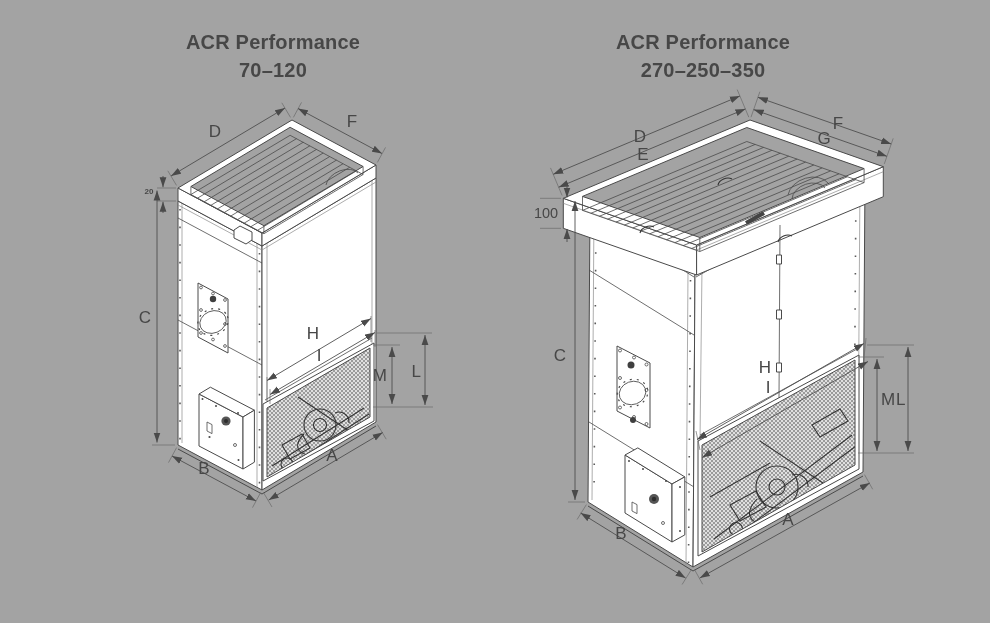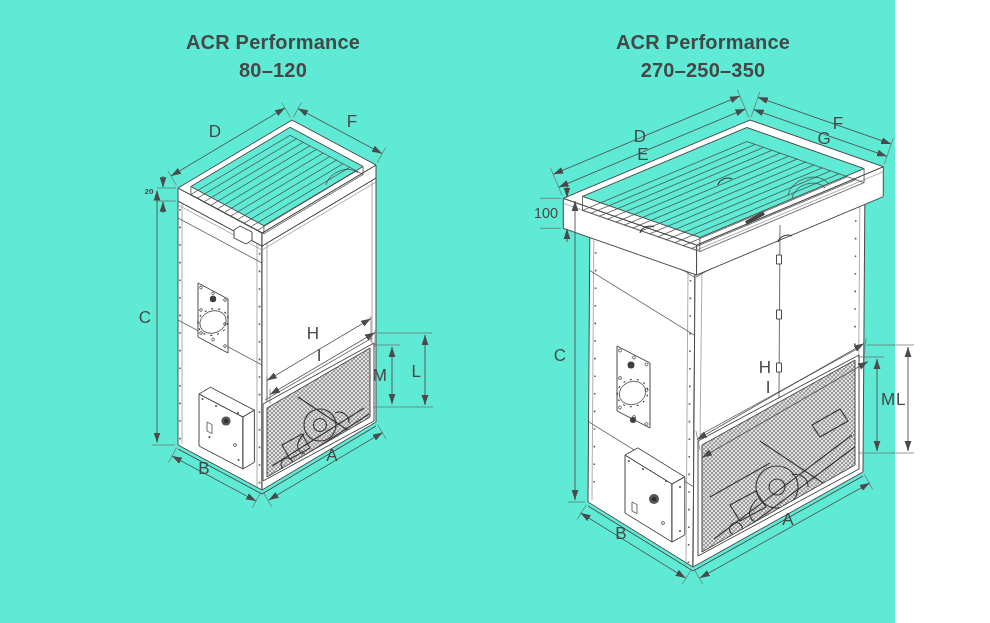--- a/index.html
+++ b/index.html
@@ -1,20 +1,20 @@
 <!DOCTYPE html>
 <html><head>
 <meta charset="utf-8">
 <style>
   html,body{margin:0;padding:0;}
   body{
     width:990px;height:623px;background:#ffffff;
     font-family:"Liberation Sans",sans-serif;overflow:hidden;
   }
-  .canvas{position:relative;width:895px;height:623px;background:#5eead4;}
+  .canvas{position:relative;width:990px;height:623px;background:#a3a3a3;}
   .fig-title{
     position:absolute;text-align:center;color:#474747;
     font-weight:700;font-size:20px;line-height:28px;letter-spacing:.2px;
   }
   #title-left{left:148px;top:28px;width:250px;}
   #title-right{left:578px;top:28px;width:250px;}
   svg{position:absolute;overflow:visible;}
   #svg-left{left:130px;top:95px;}
   #svg-right{left:530px;top:87px;}
   svg text{font-family:"Liberation Sans",sans-serif;fill:#474747;font-size:17px;}
@@ -29,21 +29,21 @@
   .rivet{stroke:#5a5a5a;stroke-width:1.6;stroke-dasharray:1.6 16;fill:none;}
   .sketch{stroke:#333333;stroke-width:1.1;fill:none;}
 </style>
 </head>
 <body>
 
 <div class="canvas">
 
   <div class="fig-title" id="title-left">
     <div>ACR Performance</div>
-    <div>80–120</div>
+    <div>70–120</div>
   </div>
 
   <div class="fig-title" id="title-right">
     <div>ACR Performance</div>
     <div>270–250–350</div>
   </div>
 
   <svg id="svg-left" width="330" height="455" viewBox="0 0 330 455">
     <defs>
       <marker id="arrL" viewBox="0 0 10 8" refX="10" refY="4" markerWidth="10" markerHeight="8" markerUnits="userSpaceOnUse" orient="auto-start-reverse">

